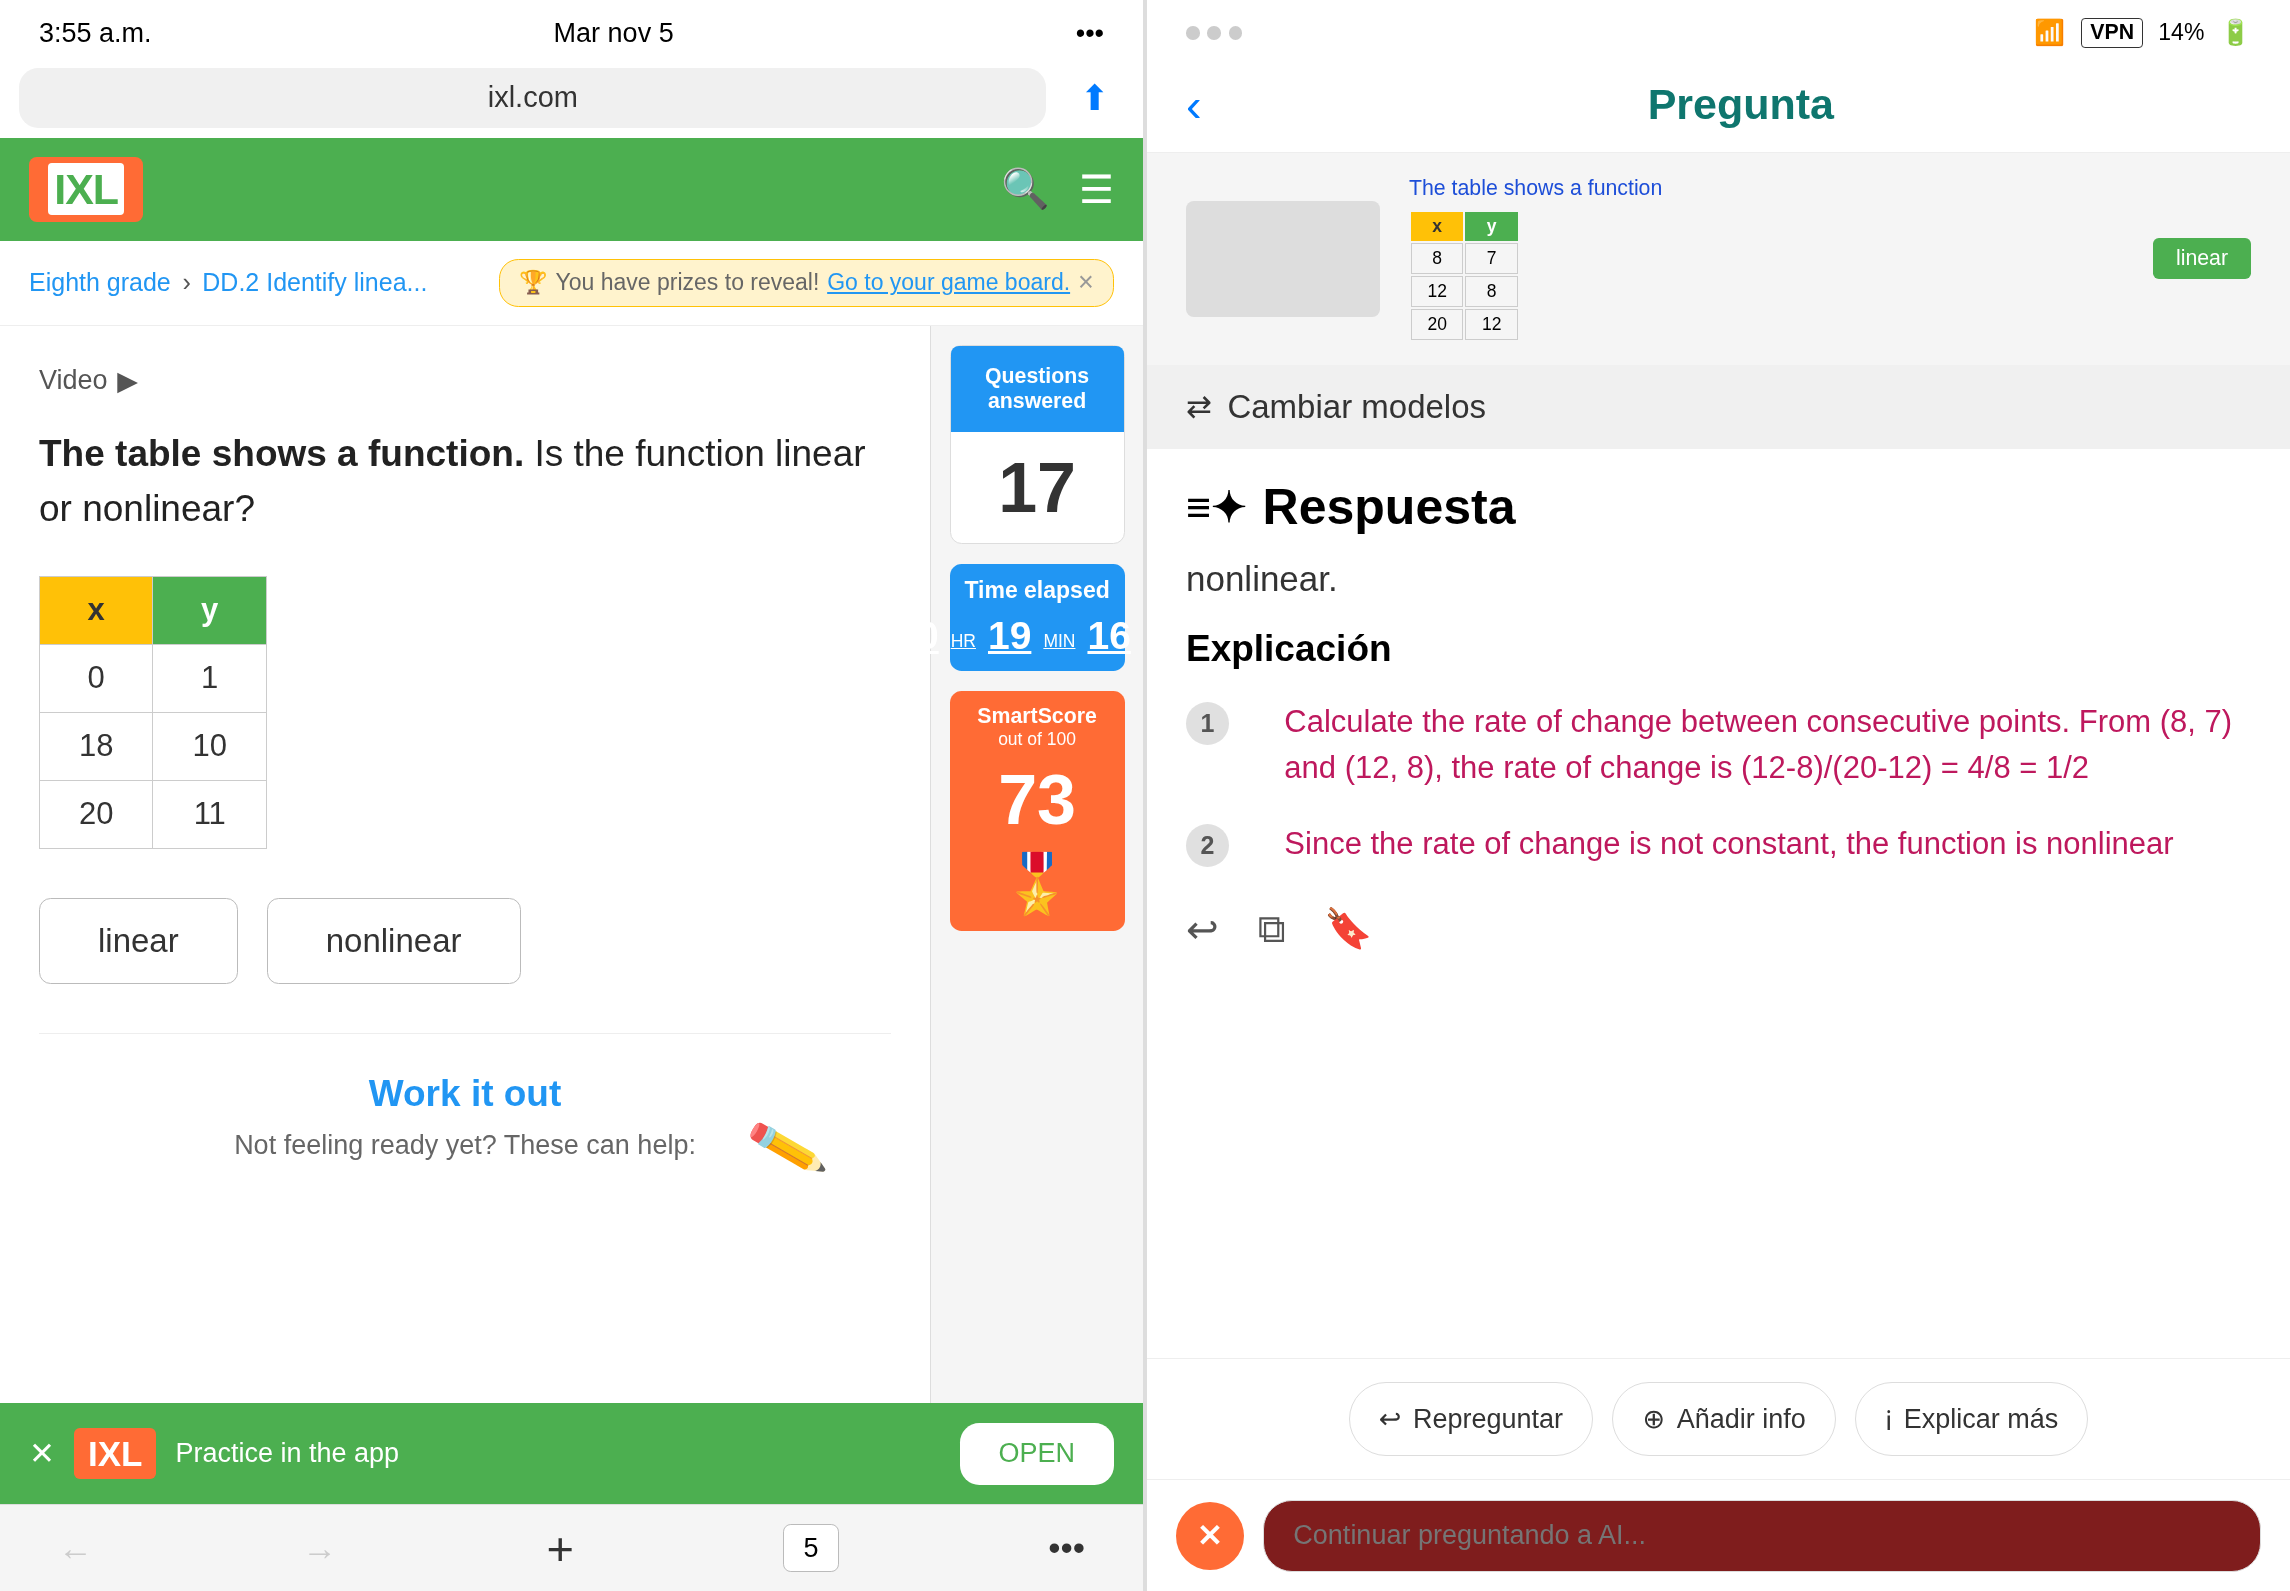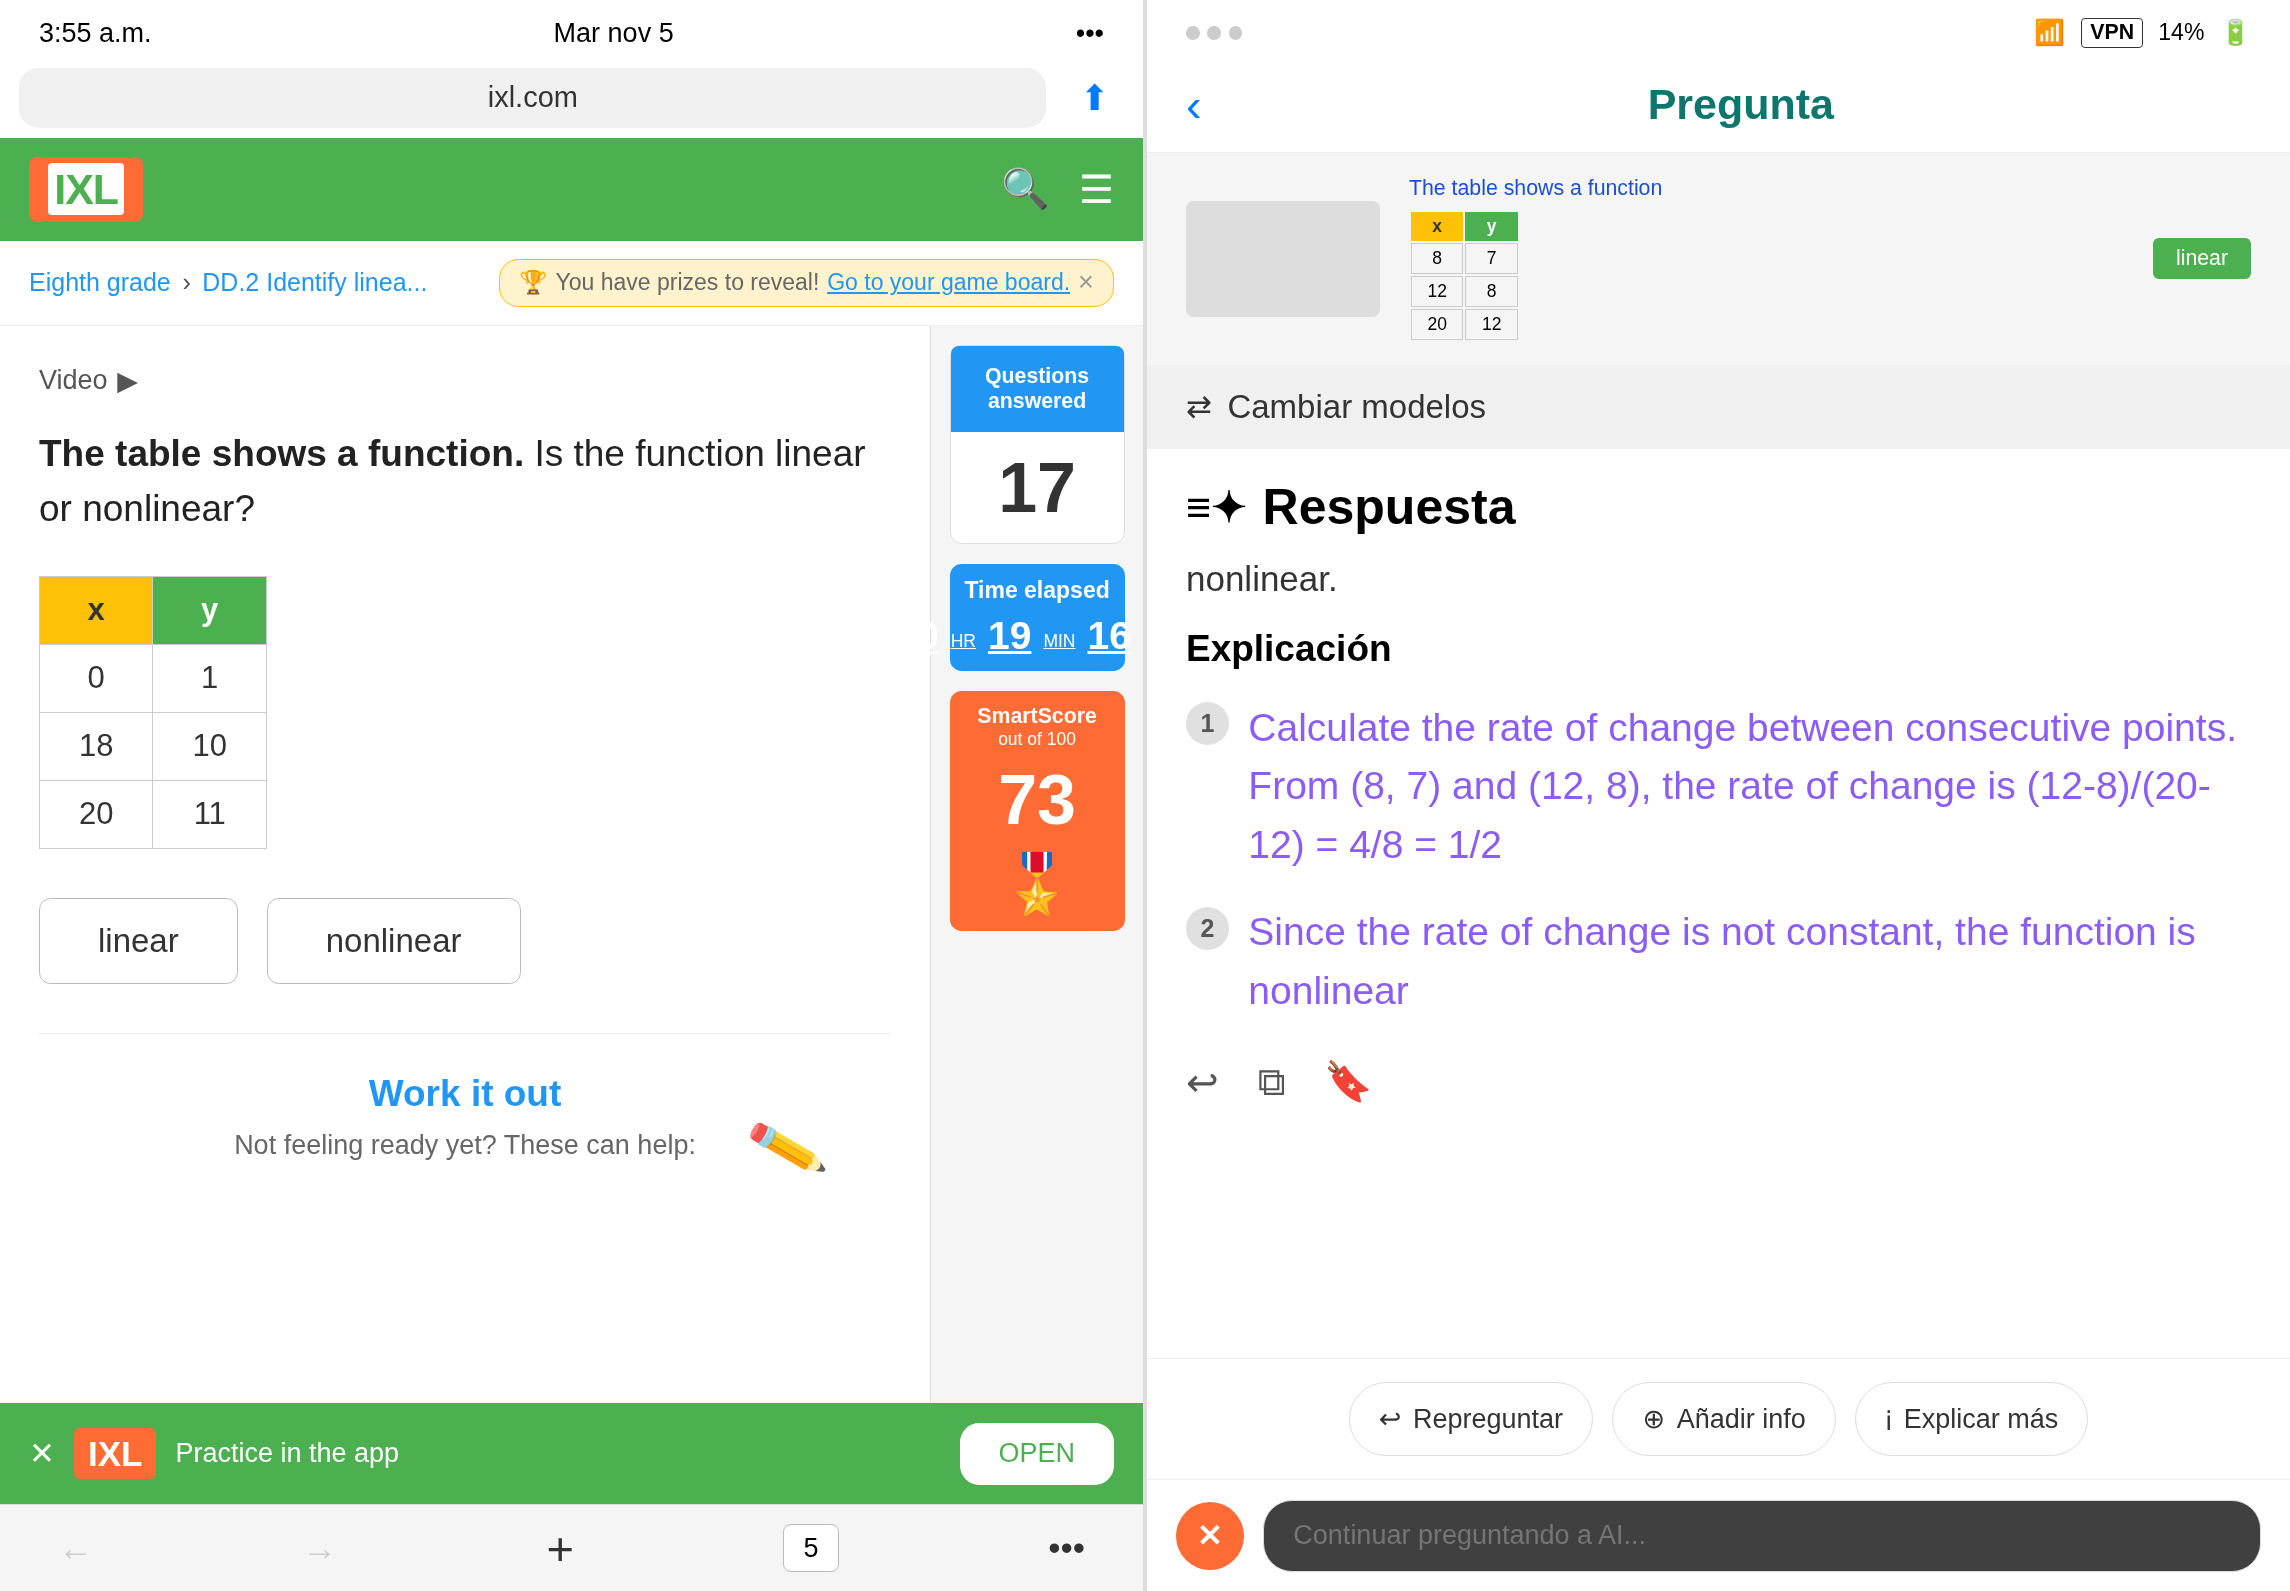--- a/index.html
+++ b/index.html
@@ -546,23 +546,24 @@
       display: flex;
       align-items: center;
       justify-content: center;
       font-size: 25px;
       font-weight: 700;
       color: #555;
       flex-shrink: 0;
       margin-top: 3.9px;
     }
     .step-text {
-      font-size: 39px;
-      color: #8b5cf6;
+      font-size: 31px;
+      color: #be185d;
       line-height: 1.5;
+      margin-left: 36px;
     }
 
     
     .action-icons {
       display: flex;
       gap: 39px;
       margin-bottom: 39px;
     }
     .action-icon-btn {
       background: none;
@@ -614,21 +615,21 @@
       font-weight: 900;
     }
     .chat-input {
       flex: 1;
       border: 1px solid #ddd;
       border-radius: 29px;
       padding: 19.4px 29px;
       font-size: 27px;
       color: #aaa;
       outline: none;
-      background: #404040;
+      background: #7f1d1d;
     }
 
     
     .panel-divider {
       width: 3.9px;
       background: #ddd;
       height: 1591px;
     }
   </style>
 </head>

